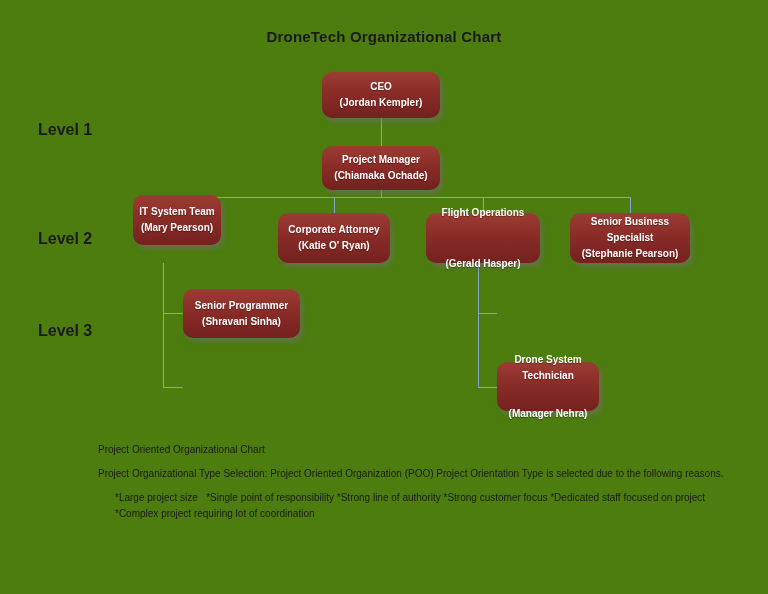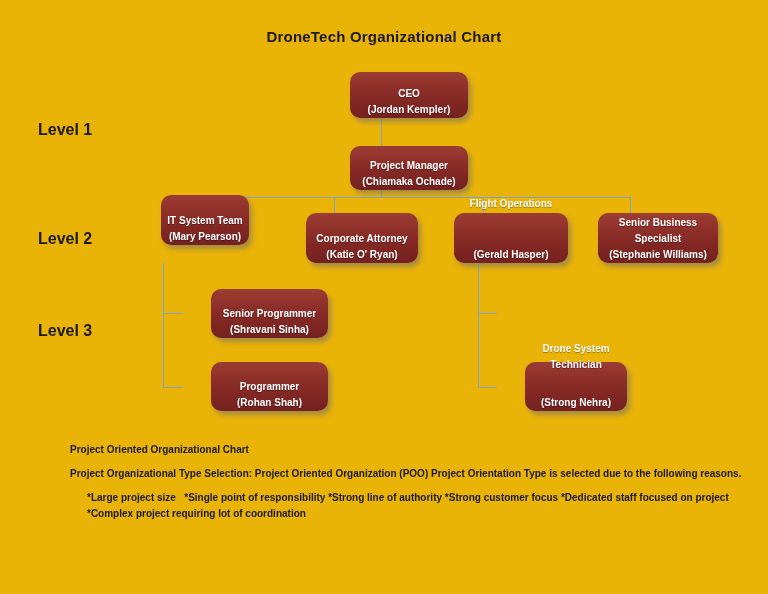--- a/index.html
+++ b/index.html
@@ -4,21 +4,21 @@
 <style>
   html,body{margin:0;padding:0;}
   body{
     font-family:"Liberation Sans", sans-serif;
     background:#ffffff;
   }
   .page{
     position:relative;
     width:768px;
     height:594px;
-    background:#eab308;
+    background:#4d7c0f;
     overflow:hidden;
   }
   .chart-title{
     position:absolute;
     top:28px;
     left:0;
     width:100%;
     text-align:center;
     font-size:15px;
     font-weight:bold;
@@ -34,40 +34,40 @@
   }
   .node{
     position:absolute;
     border-radius:10px;
     background:linear-gradient(180deg, var(--box-top) 0%, var(--box-mid) 45%, var(--box-bottom) 100%);
     box-shadow:3px 4px 5px rgba(110,110,110,0.55);
     color:#ffffff;
     display:flex;
     flex-direction:column;
     align-items:center;
-    justify-content:flex-end;
+    justify-content:center;
     text-align:center;
     font-size:10px;
     font-weight:bold;
     line-height:16px;
     text-shadow:0 1px 1px rgba(0,0,0,0.35);
-    margin-left:28px;
   }
   .line{
     position:absolute;
     background:var(--connector);
   }
   .vline{width:1px;}
   .hline{height:1px;}
   .footer-line{
     position:absolute;
     font-size:10px;
-    font-weight:bold;
+    font-weight:normal;
     color:#1a1a1a;
     white-space:pre;
+    margin-left:28px;
   }
 </style>
 </head>
 <body>
 
 <div class="page">
 
   <div class="chart-title">DroneTech Organizational Chart</div>
 
   <div class="level-label" style="top:121px;">Level 1</div>
@@ -110,37 +110,33 @@
     <div>(Katie O' Ryan)</div>
   </div>
 
   <div class="node" style="left:426px;top:213px;width:114px;height:50px;gap:35px;">
     <div>Flight Operations</div>
     <div>(Gerald Hasper)</div>
   </div>
 
   <div class="node" style="left:570px;top:213px;width:120px;height:50px;">
     <div>Senior Business Specialist</div>
-    <div>(Stephanie Williams)</div>
+    <div>(Stephanie Pearson)</div>
   </div>
 
   <div class="node" style="left:183px;top:289px;width:117px;height:49px;">
     <div>Senior Programmer</div>
     <div>(Shravani Sinha)</div>
   </div>
 
-  <div class="node" style="left:183px;top:362px;width:117px;height:49px;">
-    <div>Programmer</div>
-    <div>(Rohan Shah)</div>
-  </div>
 
 
   <div class="node" style="left:497px;top:362px;width:102px;height:49px;gap:22px;">
     <div>Drone System Technician</div>
-    <div>(Strong Nehra)</div>
+    <div>(Manager Nehra)</div>
   </div>
 
   <div class="footer-line" style="left:70px;top:444px;">Project Oriented Organizational Chart</div>
   <div class="footer-line" style="left:70px;top:468px;">Project Organizational Type Selection: Project Oriented Organization (POO) Project Orientation Type is selected due to the following reasons.</div>
   <div class="footer-line" style="left:87px;top:492px;">*Large project size   *Single point of responsibility *Strong line of authority *Strong customer focus *Dedicated staff focused on project</div>
   <div class="footer-line" style="left:87px;top:508px;">*Complex project requiring lot of coordination</div>
 
 </div>
 
 </body></html>

